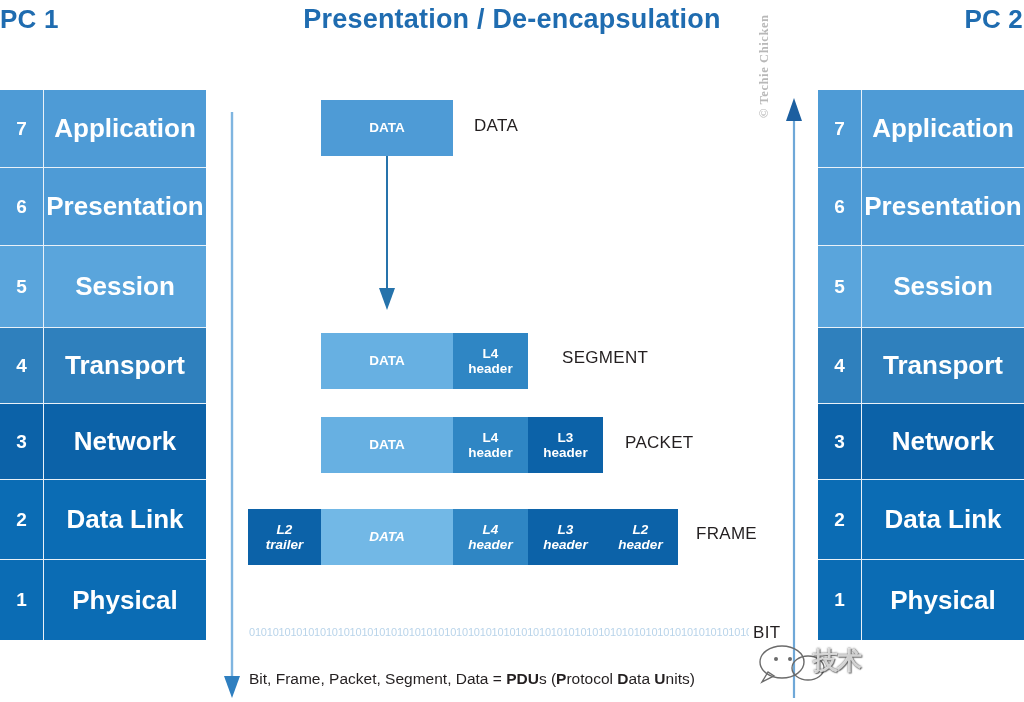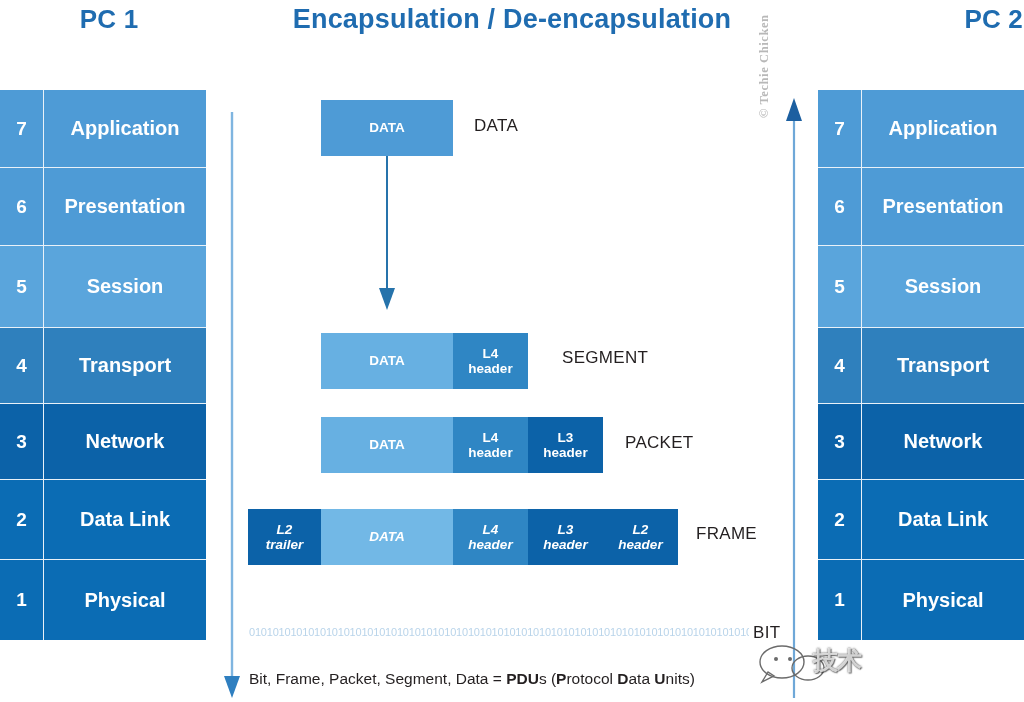--- a/index.html
+++ b/index.html
@@ -22,21 +22,21 @@
 
   
   .heading {
     position: absolute;
     font-weight: bold;
     color: #1f6cb0;
     font-size: 26px;
     letter-spacing: 0.2px;
     white-space: nowrap;
   }
-  #pc1-title { left: 0;   top: 4px;  width: 218px; text-align: center; }
+  #pc1-title { left: 0;   top: 4px;  width: 218px; text-align: left; }
   #pc2-title { left: 817px; top: 4px; width: 206px; text-align: right; }
   #main-title {
     left: 232px; top: 4px; width: 560px; text-align: center;
     font-size: 27px;
   }
 
   
   .stack {
     position: absolute;
     width: 206px;
@@ -66,21 +66,21 @@
     border-right: 1.5px solid #e9f1f8;
     box-sizing: border-box;
   }
   .layer-name {
     flex: 1 1 auto;
     display: flex;
     align-items: center;
     justify-content: center;
     color: #ffffff;
     font-weight: bold;
-    font-size: 20px;
+    font-size: 26px;
     box-sizing: border-box;
   }
 
   
   .flow-arrow { position: absolute; }
   #arrow-down { left: 222px; top: 112px; }
   #arrow-up   { left: 784px; top: 98px; }
 
   .credit {
     position: absolute;
@@ -200,21 +200,21 @@
     letter-spacing: -1px;
     margin-left: 27px;
   }
 </style>
 </head>
 <body>
 
 <div id="stage">
 
   <div class="heading" id="pc1-title">PC 1</div>
-  <div class="heading" id="main-title">Encapsulation / De-encapsulation</div>
+  <div class="heading" id="main-title">Presentation / De-encapsulation</div>
   <div class="heading" id="pc2-title">PC 2</div>
 
   <div class="stack" id="stack-left">
       <div class="layer-row" style="background: rgb(78, 155, 214); height: 78px;">
         <div class="layer-num">7</div>
         <div class="layer-name">Application</div>
       </div>
       <div class="layer-row" style="background: rgb(78, 155, 214); height: 78px;">
         <div class="layer-num">6</div>
         <div class="layer-name">Presentation</div>

